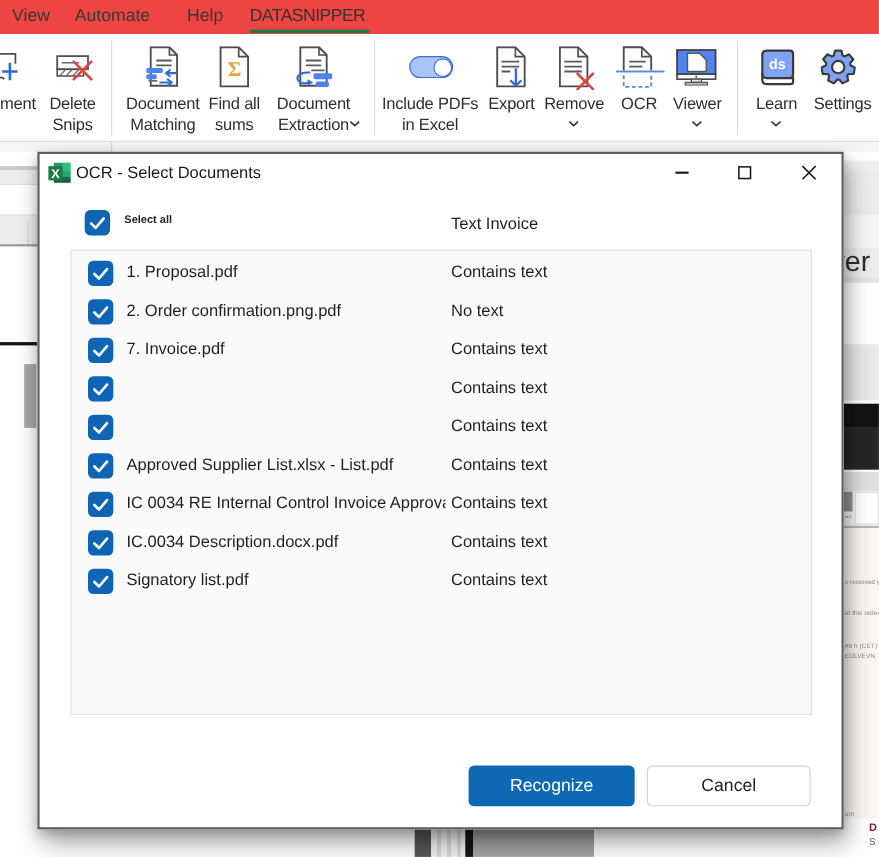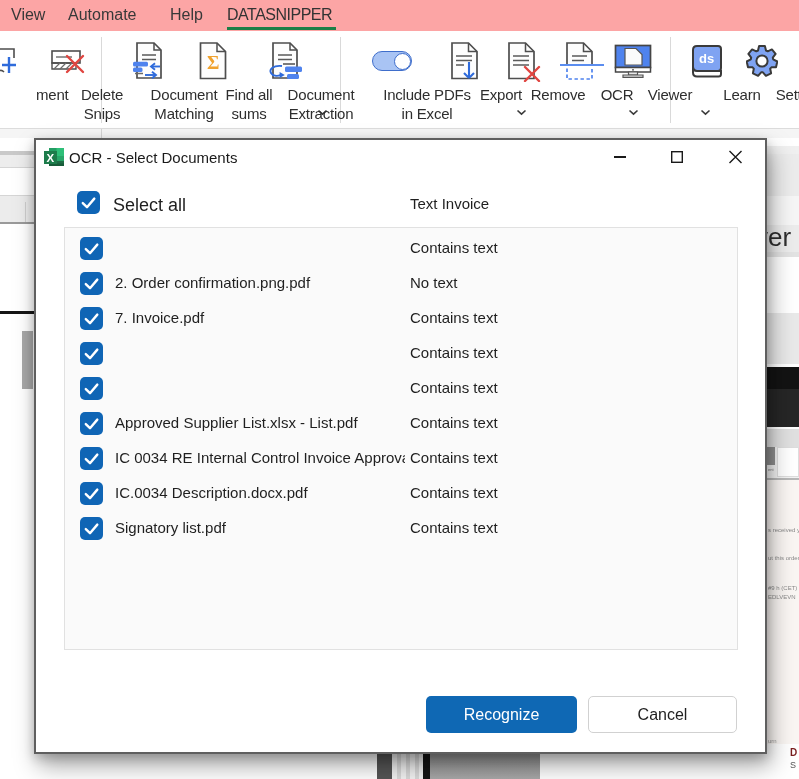--- a/index.html
+++ b/index.html
@@ -1,28 +1,28 @@
 <!DOCTYPE html>
 <html><head>
 <meta charset="utf-8">
 <style>
   * { margin:0; padding:0; box-sizing:border-box; }
   html,body { width:799px; height:779px; overflow:hidden; background:#fff;
     font-family:"Liberation Sans", sans-serif; }
   .abs { position:absolute; }
   #stage { position:relative; width:799px; height:779px; }
   
-  #menubar { position:absolute; left:0; top:0; width:799px; height:31px; background:#fca5a5; }
+  #menubar { position:absolute; left:0; top:0; width:799px; height:31px; background:#ef4444; }
   .mitem { position:absolute; top:6px; font-size:16px; color:#383838; }
   #dstab { letter-spacing:-0.5px; color:#333; }
   #dsline { position:absolute; left:227px; top:27px; width:109px; height:3px; background:#1b7f47; }
   
   #ribbon { position:absolute; left:0; top:31px; width:799px; height:97px; background:#fff; }
   .vsep { position:absolute; top:6px; height:86px; width:1px; background:#d9d9d9; }
-  .rlabel { position:absolute; top:85px; font-size:15px; line-height:19px; color:#2e2e2e; text-align:center; white-space:pre; letter-spacing:-0.2px;margin-left:36px; }
+  .rlabel { position:absolute; top:85px; font-size:15px; line-height:19px; color:#2e2e2e; text-align:center; white-space:pre; letter-spacing:-0.2px; }
   #strip { position:absolute; left:0; top:128px; width:799px; height:10px; background:#f5f5f5; border-top:1px solid #dcdcdc; }
   
   .bgbit { position:absolute; }
   
   #dialog { position:absolute; left:34px; top:138px; width:733px; height:616px;
      background:#fff; border:2px solid #5f5f5f;
      box-shadow: 4px 12px 22px rgba(0,0,0,0.34), 0 4px 10px rgba(0,0,0,0.20); }
   .cb { position:absolute; width:23px; height:23px; border-radius:5px; background:#0f65b5; }
   .cb svg { position:absolute; left:0; top:0; }
   #list { position:absolute; left:28px; top:87px; width:674px; height:423px; background:#fafafa; border:1px solid #e1e1e1; }
@@ -234,30 +234,31 @@
     </svg>
     <svg class="abs" style="left:692px; top:10px;" width="15" height="14" viewBox="0 0 15 14">
       <path d="M1.5,1 L13.5,13 M13.5,1 L1.5,13" stroke="#1a1a1a" stroke-width="1.4" fill="none"></path>
     </svg>
 
     <div class="cb" style="left:41px; top:51px;">
         <svg width="23" height="23" viewBox="0 0 23 23">
           <path d="M5.8,12.1 L10,16.2 L17.3,7.6" fill="none" stroke="#fff" stroke-width="2.4" stroke-linecap="round" stroke-linejoin="round"></path>
         </svg>
       </div>
-    <div class="abs" style="left:77px; top:55px; font-size:18px; color:#1f1f1f;">Select all</div>
+    <div class="abs" style="left:77px; top:55px; font-size:10px; color:#1f1f1f;font-weight:bold;">Select all</div>
     <div class="abs" style="left:374px; top:55px; font-size:15px; color:#1f1f1f;">Text Invoice</div>
 
     <div id="list">
         <div class="row" style="top:3px;">
     <div class="cb" style="left:15px; top:6px;">
             <svg width="23" height="23" viewBox="0 0 23 23">
               <path d="M5.8,12.1 L10,16.2 L17.3,7.6" fill="none" stroke="#fff" stroke-width="2.4" stroke-linecap="round" stroke-linejoin="round"></path>
             </svg>
           </div>
+    <div class="rowtxt">1. Proposal.pdf</div>
     <div class="status">Contains text</div>
   </div>
         <div class="row" style="top:38px;">
     <div class="cb" style="left:15px; top:6px;">
             <svg width="23" height="23" viewBox="0 0 23 23">
               <path d="M5.8,12.1 L10,16.2 L17.3,7.6" fill="none" stroke="#fff" stroke-width="2.4" stroke-linecap="round" stroke-linejoin="round"></path>
             </svg>
           </div>
     <div class="rowtxt">2. Order confirmation.png.pdf</div>
     <div class="status">No text</div>

